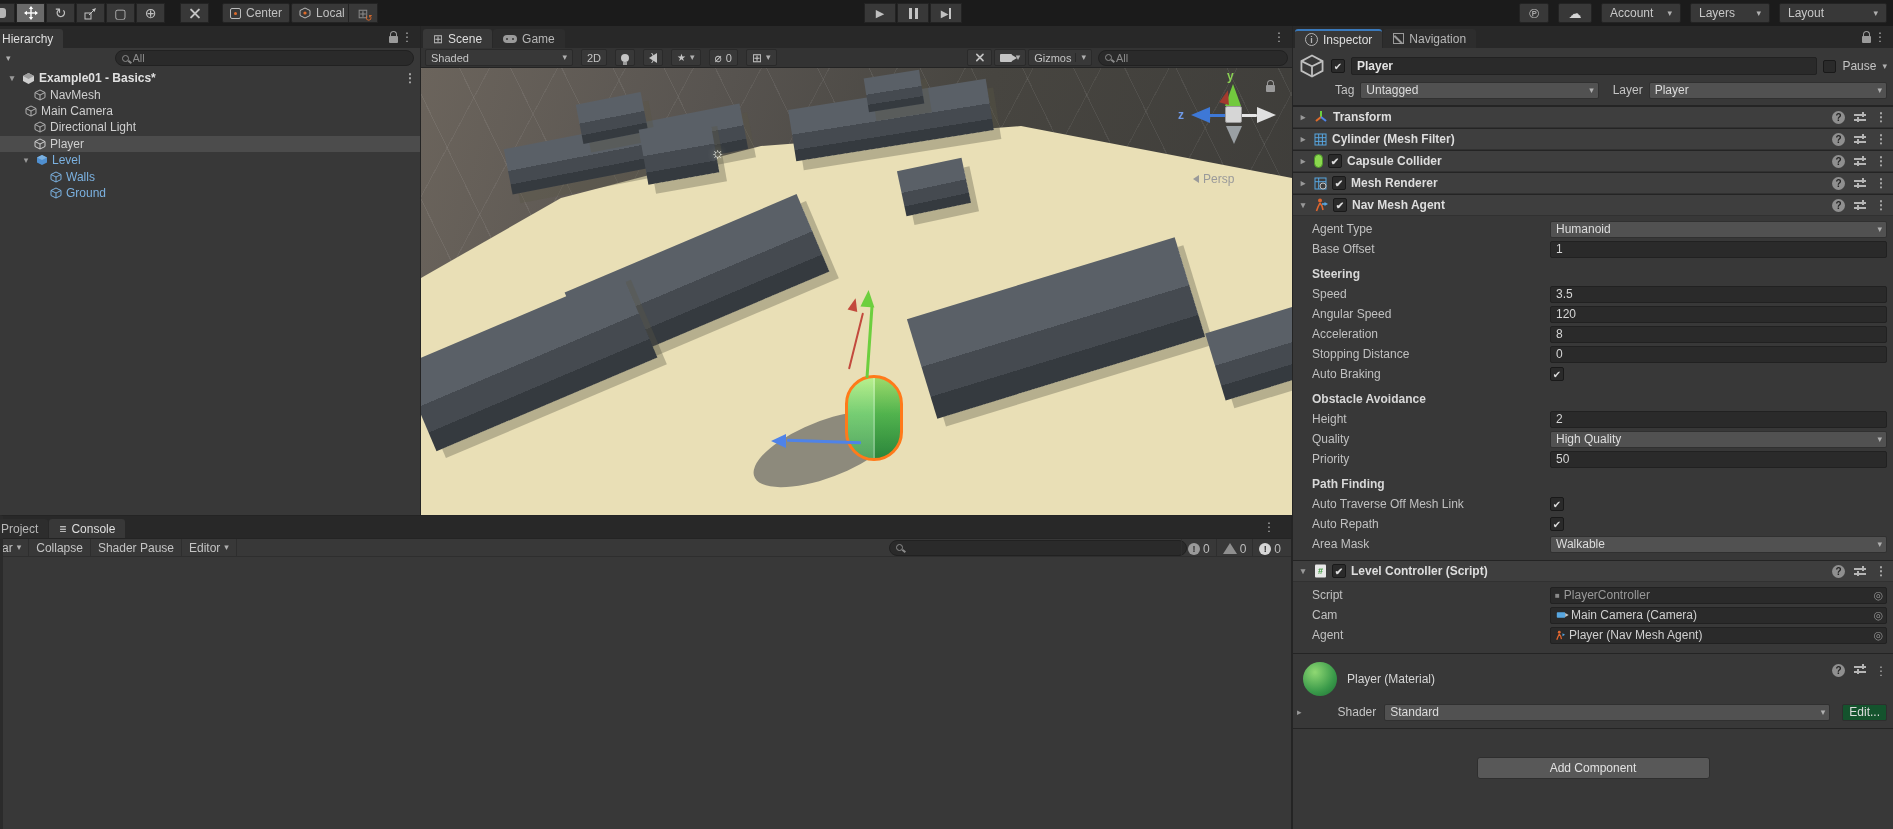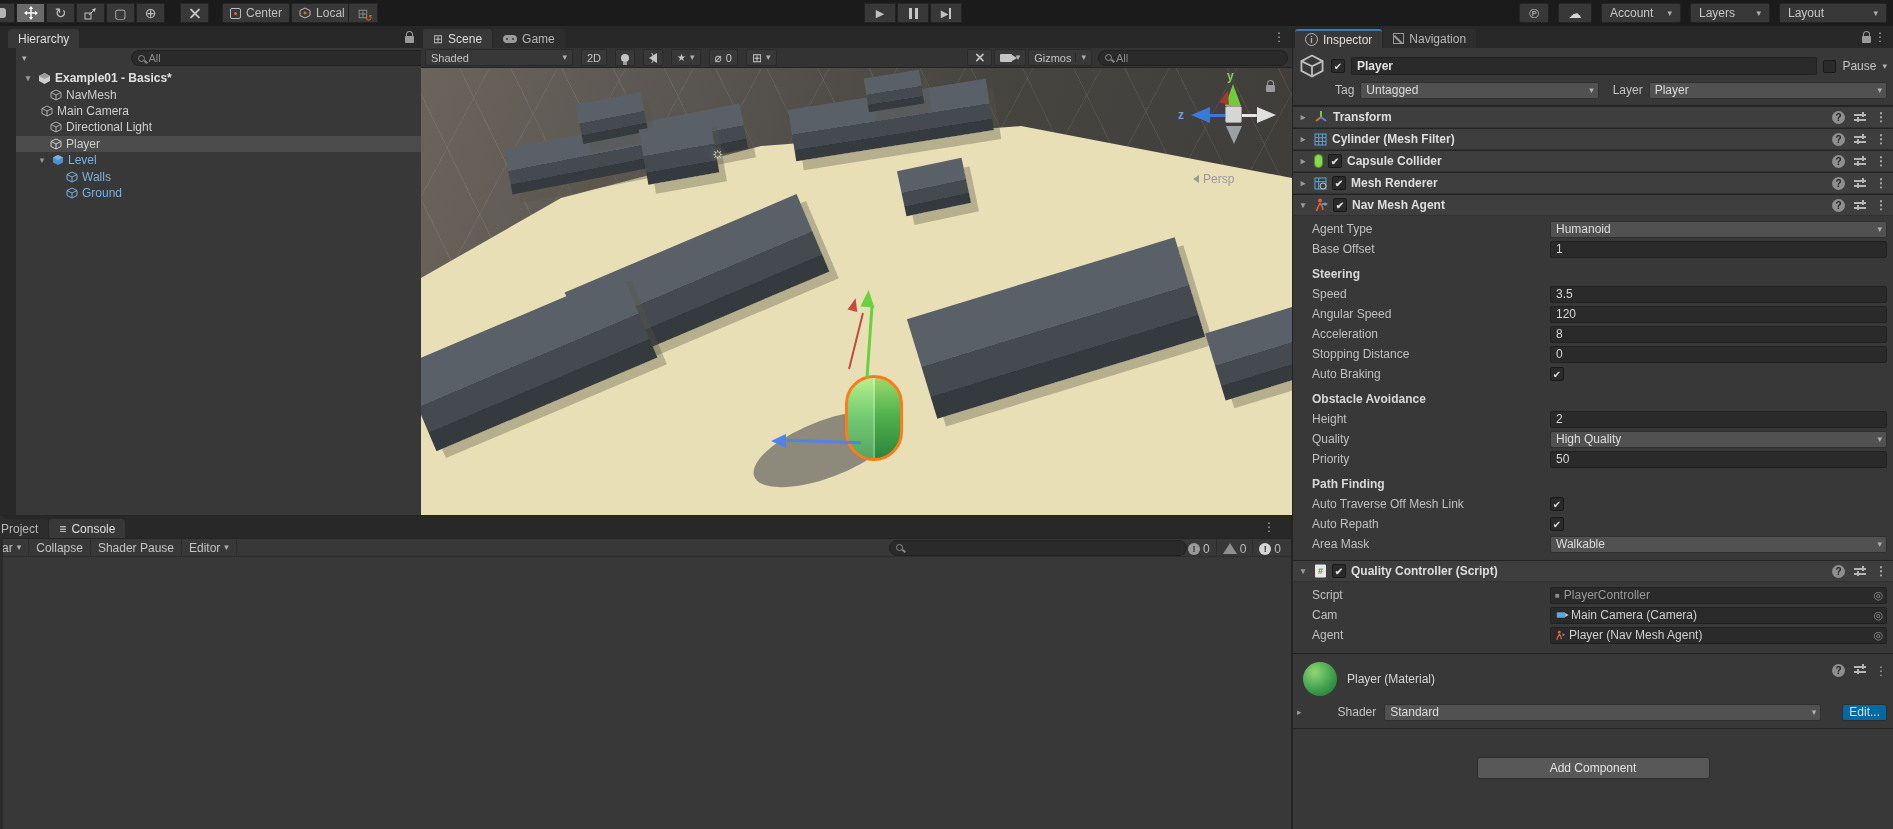--- a/index.html
+++ b/index.html
@@ -43,21 +43,21 @@
   .navtab-ic::after{content:"";position:absolute;left:1px;top:1px;width:11px;height:1.5px;background:#9a9a9a;transform:rotate(45deg);transform-origin:0 0}
   .qi{width:13px;height:13px;border-radius:50%;background:#8f8f8f;color:#242424;font-size:10px;font-weight:bold;display:flex;align-items:center;justify-content:center;flex:none}
   .preset-ic{width:12px;height:10px;position:relative;flex:none}
   .preset-ic::before,.preset-ic::after{content:"";position:absolute;left:0;width:12px;height:1.5px;background:#b5b5b5}
   .preset-ic::before{top:2px}.preset-ic::after{top:7px}
   .preset-ic i{position:absolute;width:2px;height:5px;background:#b5b5b5;top:0;left:8px}
   .preset-ic em{position:absolute;width:2px;height:5px;background:#b5b5b5;top:5px;left:3px}
   .kebab{color:#b5b5b5;font-size:12px;letter-spacing:0}
 
   
-  #hierarchy{position:absolute;left:16px;top:26px;width:421px;height:489px;background:#383838;border-right:1px solid #242424}
+  #hierarchy{position:absolute;left:0;top:26px;width:421px;height:489px;background:#383838;border-right:1px solid #242424}
   #scenepanel{position:absolute;left:421px;top:26px;width:871px;height:489px;background:#383838}
   #consolepanel{position:absolute;left:0;top:515px;width:1292px;height:314px;background:#383838;border-top:1px solid #242424;border-right:1px solid #242424}
   #inspector{position:absolute;left:1292px;top:26px;width:601px;height:803px;background:#383838;border-left:1px solid #242424}
 
   .tabbar{height:22px;background:#282828;display:flex;align-items:flex-end;position:relative}
   .tab{height:19px;display:flex;align-items:center;gap:5px;padding:0 10px;color:#b8b8b8;background:#2d2d2d;border-radius:3px 3px 0 0;margin-right:1px}
   .tab.active{background:#383838;color:#dfdfdf}
   .tab.active.blue-top{border-top:2px solid #4c7eff;border-top-color:#3a79bb}
 
   .searchfield{background:#2a2a2a;border:1px solid #212121;border-radius:9px;height:16px;display:flex;align-items:center;gap:4px;padding:0 6px}
@@ -113,21 +113,21 @@
   .chead .rghticons{margin-left:auto;display:flex;align-items:center;gap:9px;padding-right:2px}
   .irow{display:flex;align-items:center;height:20px;padding:0 6px 0 19px}
   .irow .lbl{width:238px;color:#c0c0c0;flex:none;white-space:nowrap}
   .irow .valwrap{flex:1;display:flex;align-items:center}
   .irow .valwrap>.dd,.irow .valwrap>.tf{flex:1}
   .sect{height:20px;display:flex;align-items:center;padding-left:19px;font-weight:bold;color:#d8d8d8;margin-top:5px}
   .objfield{flex:1;height:17px;background:#2a2a2a;border:1px solid #212121;border-radius:2px;display:flex;align-items:center;gap:4px;padding:0 4px;color:#cfcfcf;position:relative}
   .objfield .pick{position:absolute;right:3px;color:#9a9a9a;font-size:11px}
   .matsphere{width:34px;height:34px;border-radius:50%;background:radial-gradient(circle at 35% 30%,#8fd873,#3a9a4a 60%,#1f6e35);flex:none}
   #addcomp{width:233px;height:22px;background:#585858;border:1px solid #2e2e2e;border-radius:3px;color:#e2e2e2;display:flex;align-items:center;justify-content:center;margin:28px auto 0 auto}
-  .editbtn{height:17px;background:#0369a1;border:1px solid #2e2e2e;border-radius:2px;padding:0 6px;color:#dcdcdc;display:flex;align-items:center;flex:none;margin-left:13px}
+  .editbtn{height:17px;background:#14532d;border:1px solid #2e2e2e;border-radius:2px;padding:0 6px;color:#dcdcdc;display:flex;align-items:center;flex:none;margin-left:4px}
   .dim{color:#9a9a9a}
   .sep{height:1px;background:#242424}
 </style>
 </head>
 <body>
 
 <div id="topbar">
   <div class="tgroup" style="left:-14px">
     <div class="tbtn">
         <span style="width:10px;height:10px;background:#b5b5b5;border-radius:3px"></span>
@@ -716,21 +716,21 @@
 
   <div class="chead">
     <span class="fold">▾</span>
     <svg width="13" height="14" viewBox="0 0 13 14">
         <rect x="1" y="0.5" width="11" height="13" rx="1" fill="#e8e8e8"></rect>
         <text x="6.5" y="10" font-size="9" text-anchor="middle" fill="#3c9a3c" font-family="Liberation Sans,sans-serif" font-weight="bold">#</text>
       </svg>
     <span class="chk">
         <span>✔</span>
       </span>
-    <span>Quality Controller (Script)</span>
+    <span>Level Controller (Script)</span>
     <span class="rghticons">
         <span class="qi">?</span>
         <span class="preset-ic">
           <i></i>
           <em></em>
         </span>
         <span class="kebab">⋮</span>
       </span>
   </div>
   <div style="padding:3px 0 8px 0">

